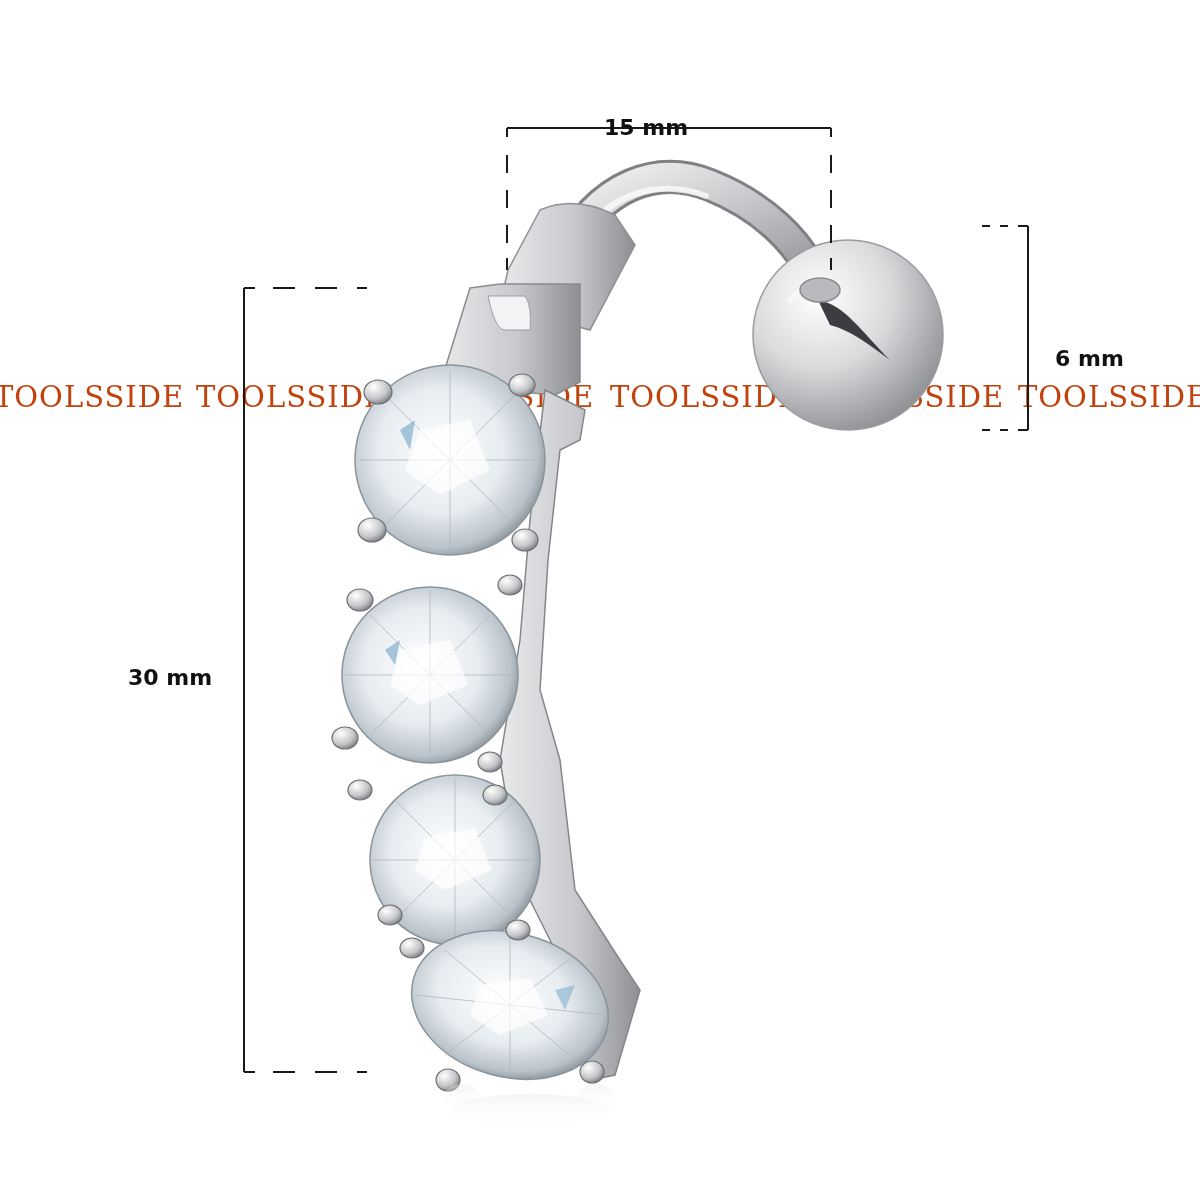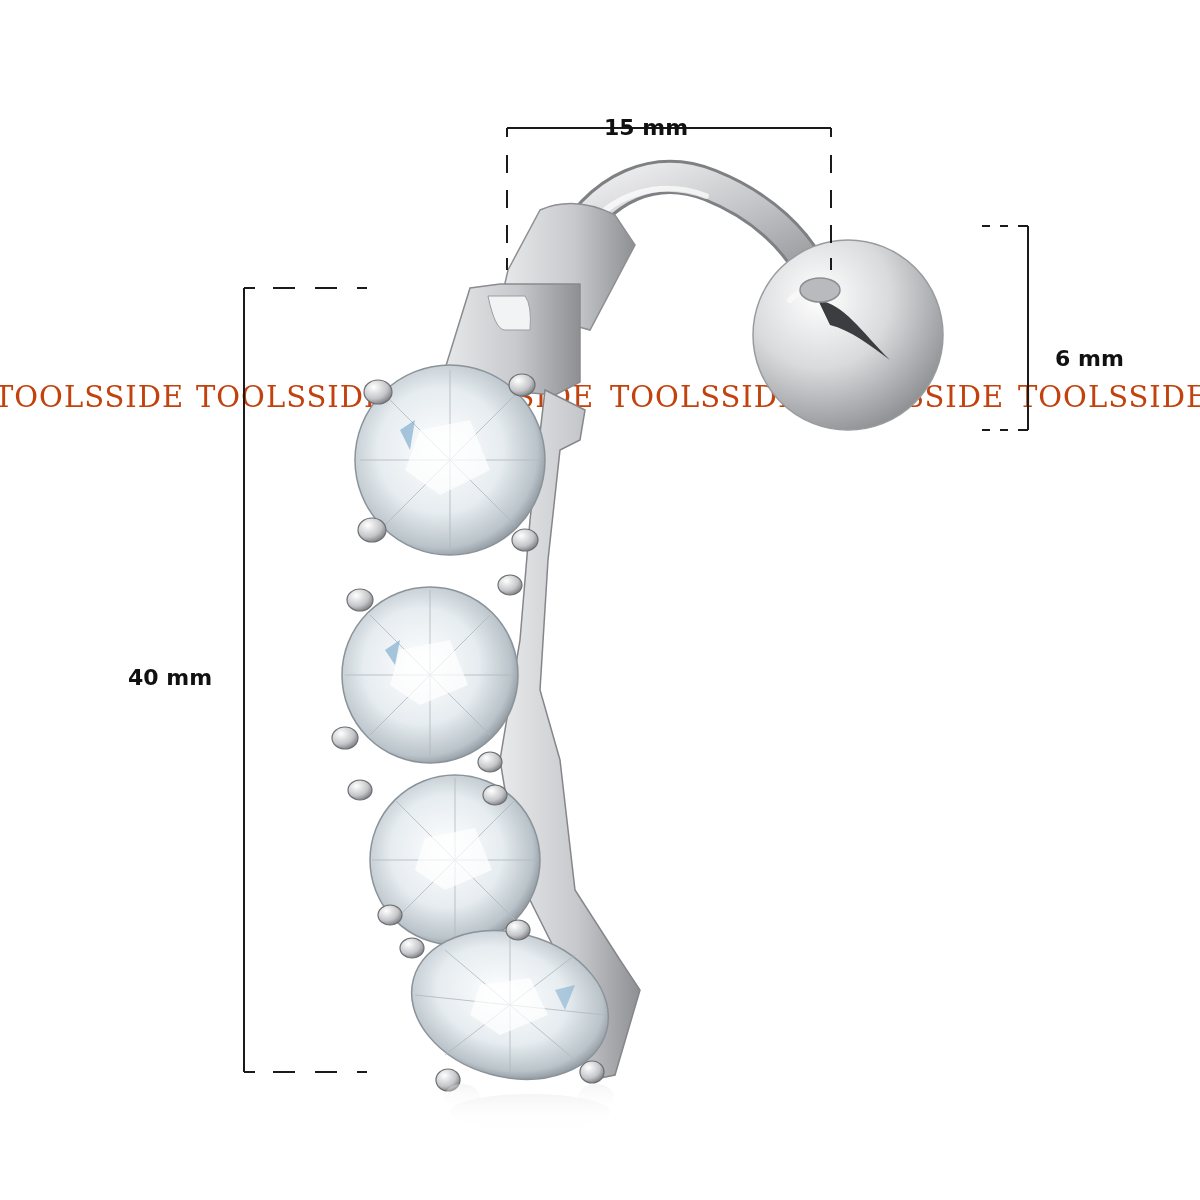--- a/index.html
+++ b/index.html
@@ -219,16 +219,16 @@
         <line x1="982" y1="226" x2="990" y2="226"></line>
         <line x1="1000" y1="226" x2="1008" y2="226"></line>
         <line x1="1018" y1="430" x2="1028" y2="430"></line>
         <line x1="982" y1="430" x2="990" y2="430"></line>
         <line x1="1000" y1="430" x2="1008" y2="430"></line>
       </g>
     </g>
   </svg>
 
   <div class="dim-label" style="left:604px; top:79px;margin-top:36px;">15 mm</div>
-  <div class="dim-label" style="left:128px; top:665px;">40 mm</div>
+  <div class="dim-label" style="left:128px; top:665px;">30 mm</div>
   <div class="dim-label" style="left:1055px; top:314px;margin-top:32px;">6 mm</div>
 
 </div>
 
 </body></html>

